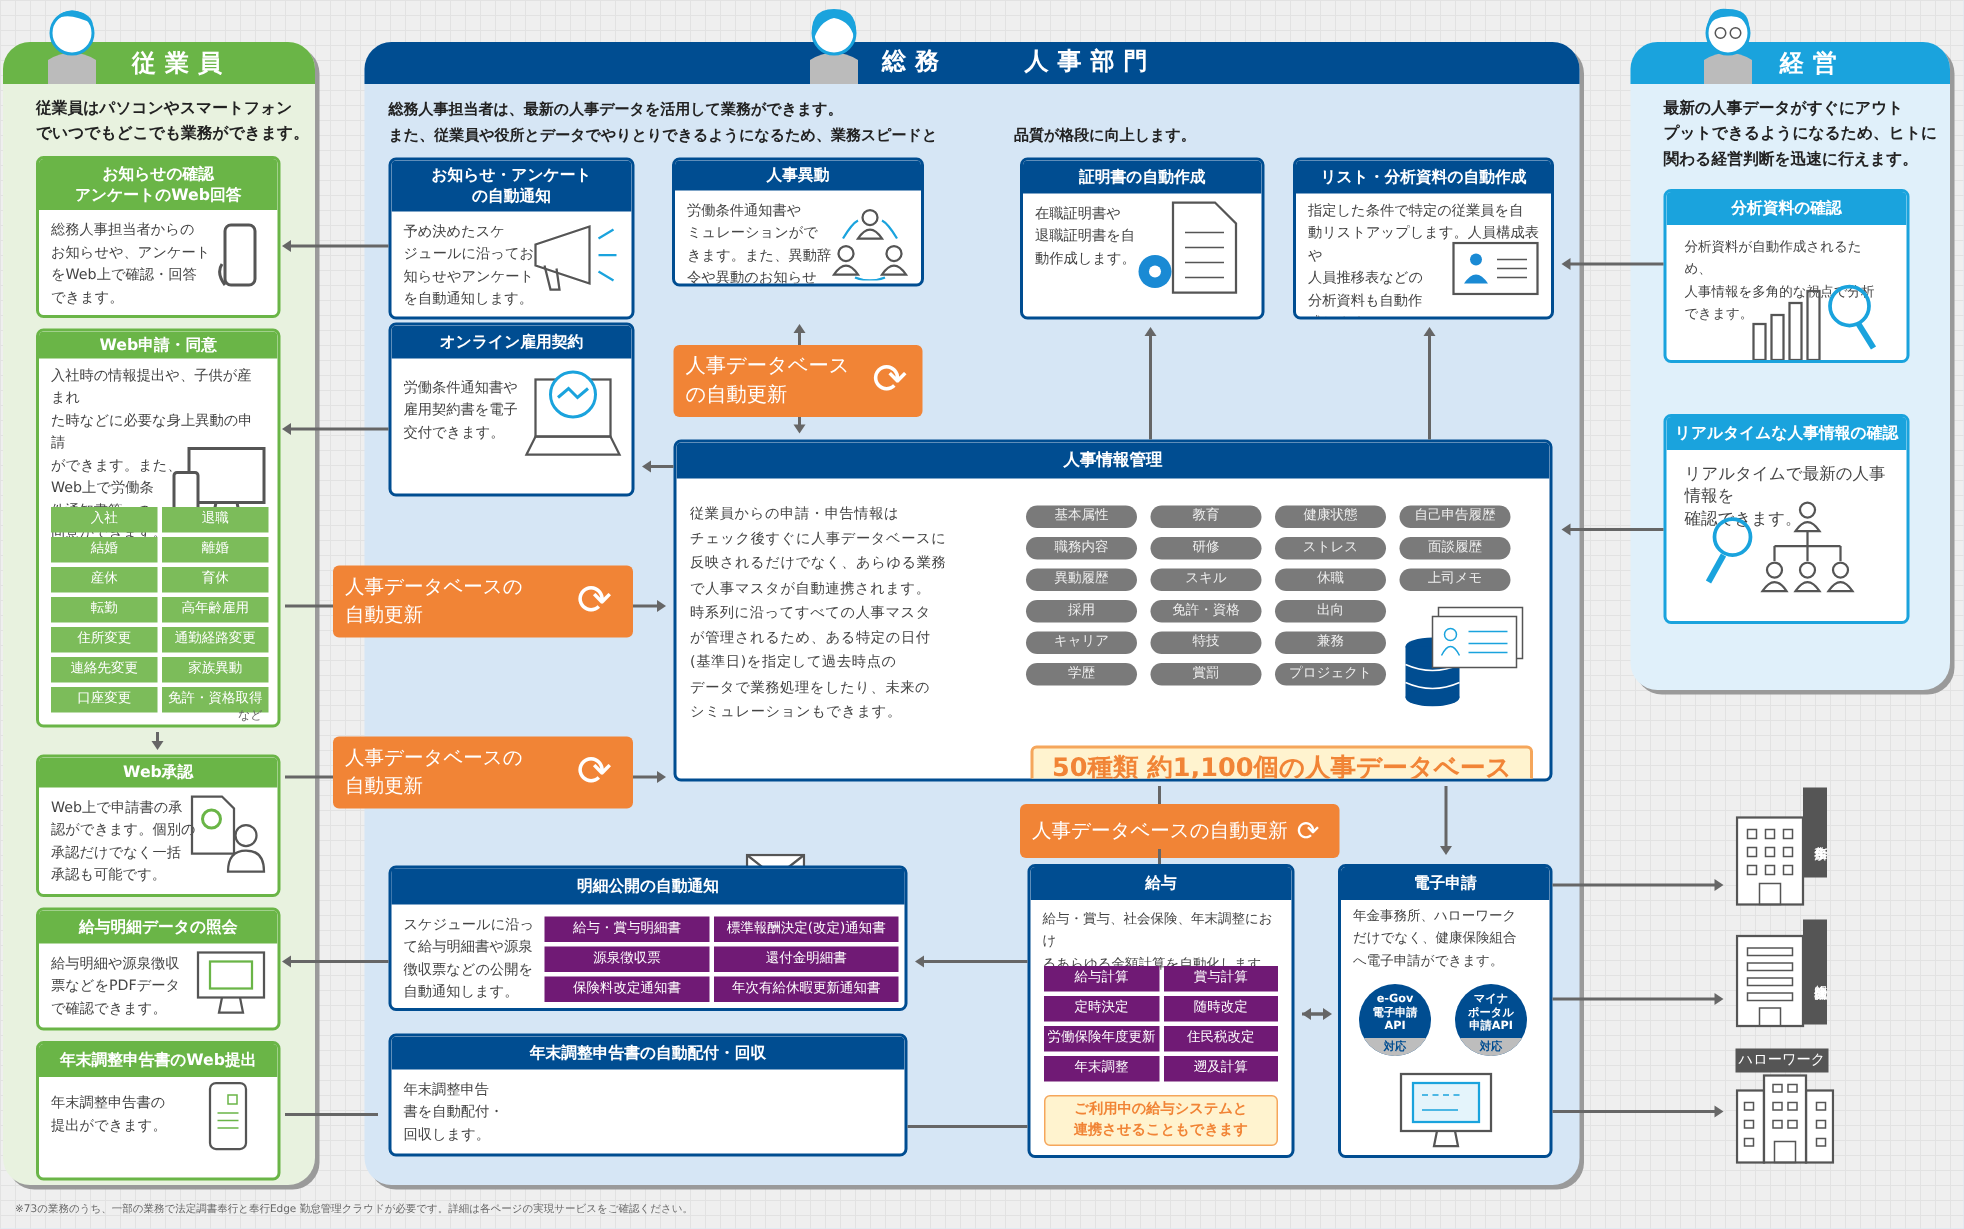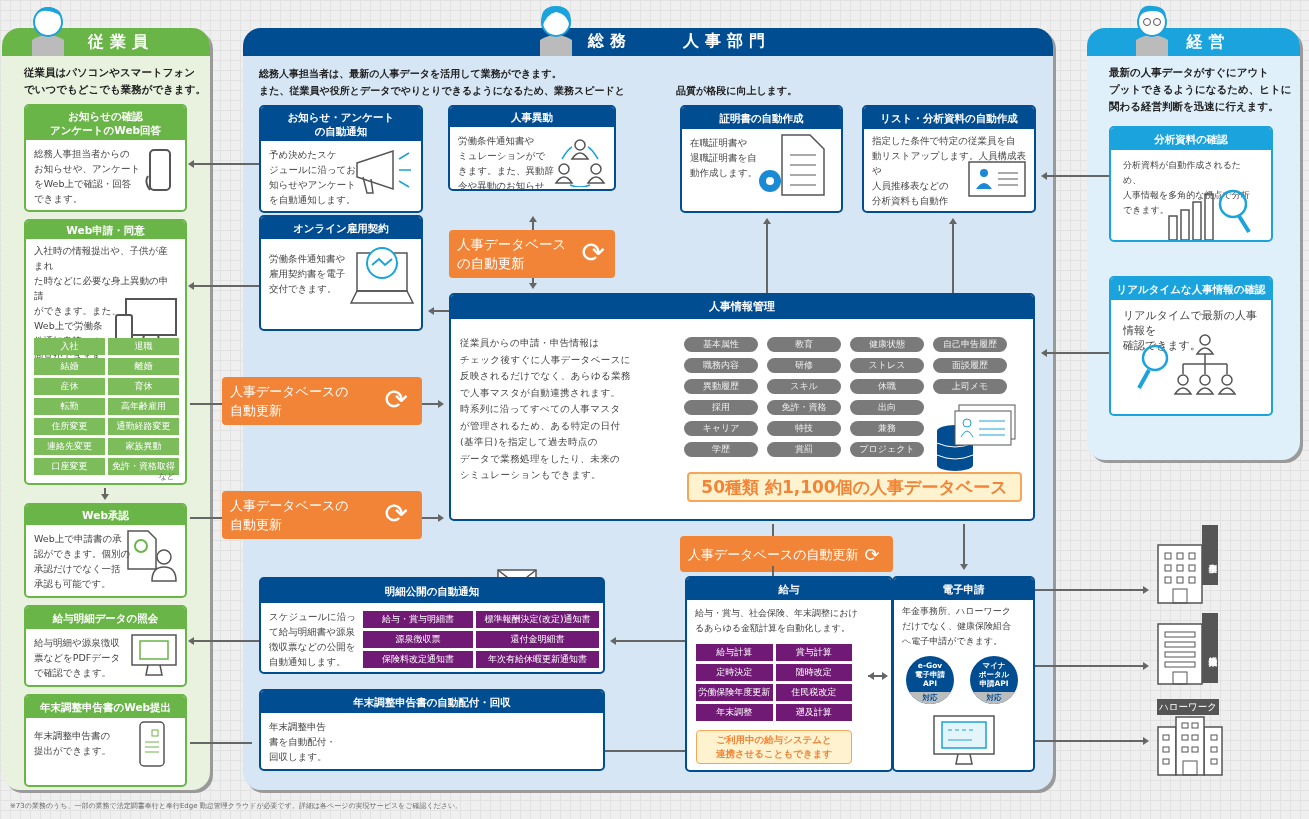--- a/index.html
+++ b/index.html
@@ -318,21 +318,21 @@
       <ellipse cx="20" cy="28" rx="18" ry="6" fill="#004d91"></ellipse>
       <rect x="2" y="28" width="36" height="34" fill="#004d91"></rect>
       <ellipse cx="20" cy="62" rx="18" ry="6" fill="#004d91"></ellipse>
       <path d="M2 40 Q20 48 38 40 M2 52 Q20 60 38 52" stroke="#fff" fill="none"></path>
       <rect x="24" y="2" width="56" height="34" fill="#fff" stroke="#555"></rect>
       <rect x="20" y="8" width="56" height="34" fill="#fff" stroke="#555"></rect>
       <circle cx="32" cy="20" r="4" fill="none" stroke="#1aa3dd"></circle>
       <path d="M26 34 Q32 22 38 34" fill="none" stroke="#1aa3dd"></path>
       <path d="M44 18 H70 M44 26 H70 M44 32 H70" stroke="#1aa3dd"></path>
     </svg>
-  <div class="abs" style="left:236px;top:177px;width:335px;height:30px;background:#fff3cf;border:2px solid #f5a65b;border-radius:4px;color:#f18436;font-size:17px;font-weight:bold;text-align:center;line-height:26px">50種類 約1,100個の人事データベース</div>
+  <div class="abs" style="left:236px;top:202px;width:335px;height:30px;background:#fff3cf;border:2px solid #f5a65b;border-radius:4px;color:#f18436;font-size:17px;font-weight:bold;text-align:center;line-height:26px">50種類 約1,100個の人事データベース</div>
 </div>
 
 <div class="orange" style="left:449px;top:230px;width:166px;height:48px;font-size:13.5px">
   <div>
       <div>人事データベース</div>
       <div>の自動更新</div>
     </div>
   <span class="abs" style="right:10px;top:8px;font-size:28px;line-height:30px">⟳</span>
 </div>
 <div class="orange" style="left:222px;top:377px;width:200px;height:48px">
@@ -382,21 +382,21 @@
   <div class="ch" style="height:22px">
       <div>年末調整申告書の自動配付・回収</div>
     </div>
   <div class="cb" style="width:90px">
       <div>年末調整申告</div>
       <div>書を自動配付・</div>
       <div>回収します。</div>
     </div>
 </div>
 
-<div class="card b" style="left:685px;top:576px;width:208px;height:196px">
+<div class="card b" style="left:685px;top:576px;width:178px;height:196px">
   <div class="ch" style="height:22px">
       <div>給与</div>
     </div>
   <div class="cb" style="font-size:9px;padding:6px 8px">
       <div>給与・賞与、社会保険、年末調整におけ</div>
       <div>るあらゆる金額計算を自動化します。</div>
     </div>
   <div class="tg bt" style="left:9px;top:66px;width:156px;grid-template-columns:1fr 1fr">
     <span>給与計算</span>
       <span>賞与計算</span>

